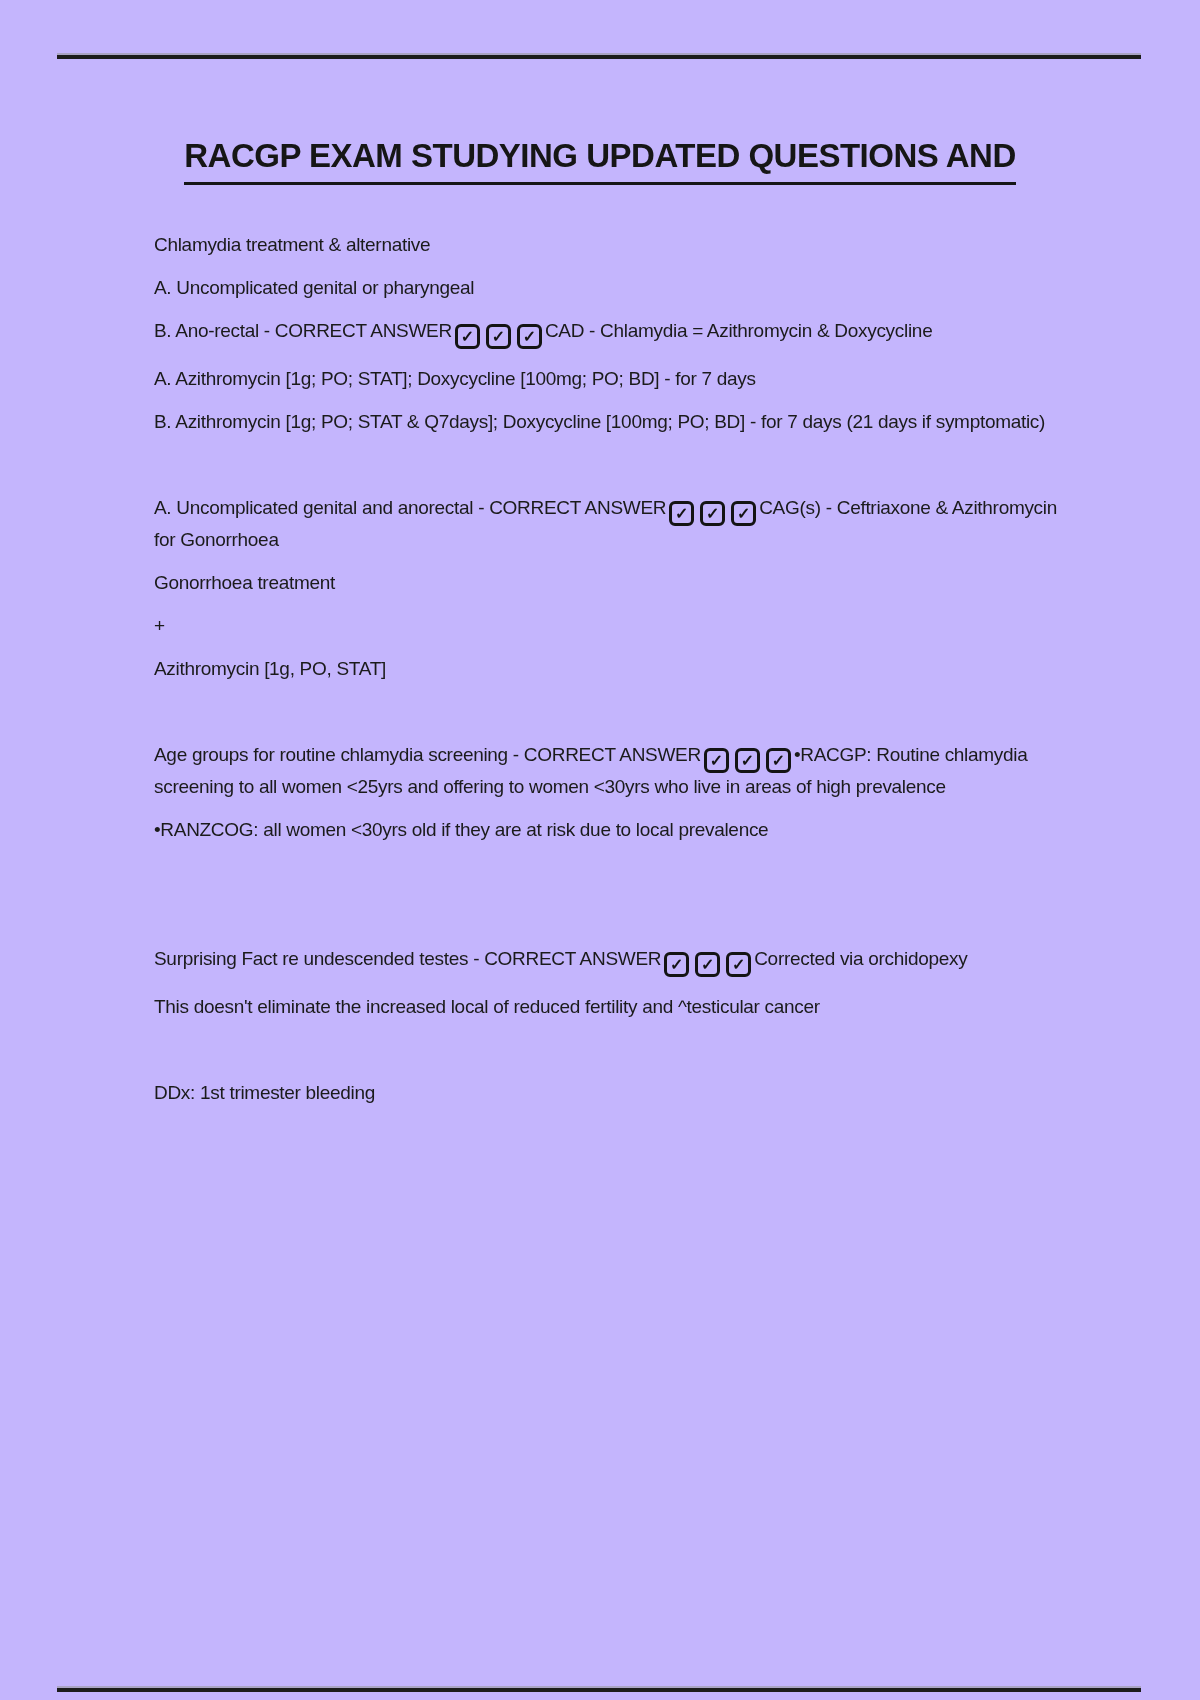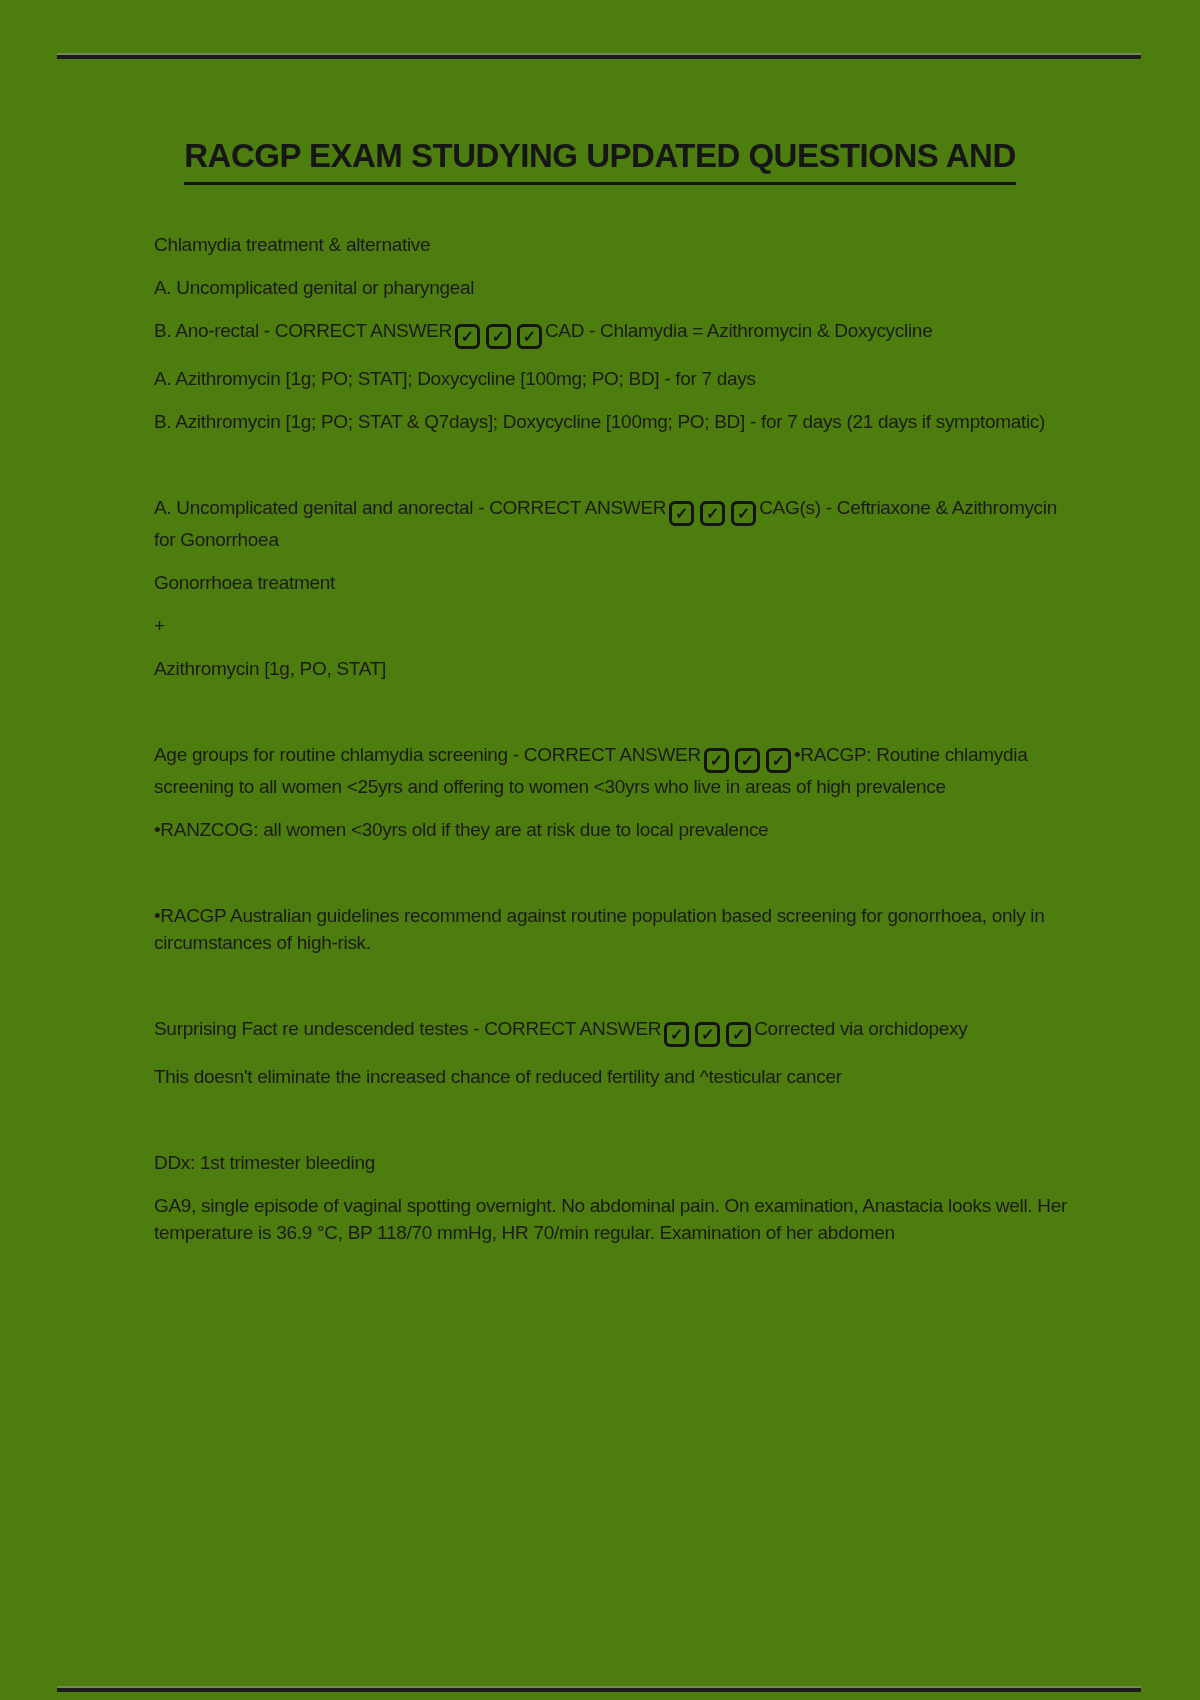--- a/index.html
+++ b/index.html
@@ -1,20 +1,20 @@
 <!DOCTYPE html>
 <html><head>
 <meta charset="utf-8">
 <style>
   html, body { margin:0; padding:0; background:#ffffff; }
   .page {
     position: relative;
     width: 1200px;
     height: 1700px;
-    background: #4d7c0f;
+    background: #c4b5fd;
     font-family: "Liberation Sans", sans-serif;
     color: #1b1b1b;
     overflow: hidden;
   }
   .rule {
     position: absolute;
     left: 57px;
     width: 1084px;
     height: 4px;
     background: #1c1c1c;
@@ -89,24 +89,22 @@
       <p><span>B. Azithromycin [1g; PO; STAT &amp; Q7days]; Doxycycline [100mg; PO; BD] - for 7 days (21 days if symptomatic)</span></p>
       <p class="blank">&nbsp;</p>
       <p><span>A. Uncomplicated genital and anorectal - CORRECT ANSWER</span><span class="checkbox">✓</span><span class="checkbox">✓</span><span class="checkbox">✓</span><span>CAG(s) - Ceftriaxone &amp; Azithromycin for Gonorrhoea</span></p>
       <p><span>Gonorrhoea treatment</span></p>
       <p><span>+</span></p>
       <p><span>Azithromycin [1g, PO, STAT]</span></p>
       <p class="blank">&nbsp;</p>
       <p><span>Age groups for routine chlamydia screening - CORRECT ANSWER</span><span class="checkbox">✓</span><span class="checkbox">✓</span><span class="checkbox">✓</span><span>•RACGP: Routine chlamydia screening to all women &lt;25yrs and offering to women &lt;30yrs who live in areas of high prevalence</span></p>
       <p><span>•RANZCOG: all women &lt;30yrs old if they are at risk due to local prevalence</span></p>
       <p class="blank">&nbsp;</p>
-      <p><span>•RACGP Australian guidelines recommend against routine population based screening for gonorrhoea, only in circumstances of high-risk.</span></p>
       <p class="blank">&nbsp;</p>
       <p><span>Surprising Fact re undescended testes - CORRECT ANSWER</span><span class="checkbox">✓</span><span class="checkbox">✓</span><span class="checkbox">✓</span><span>Corrected via orchidopexy</span></p>
-      <p><span>This doesn't eliminate the increased chance of reduced fertility and ^testicular cancer</span></p>
+      <p><span>This doesn't eliminate the increased local of reduced fertility and ^testicular cancer</span></p>
       <p class="blank">&nbsp;</p>
       <p><span>DDx: 1st trimester bleeding</span></p>
-      <p><span>GA9, single episode of vaginal spotting overnight. No abdominal pain. On examination, Anastacia looks well. Her temperature is 36.9 °C, BP 118/70 mmHg, HR 70/min regular. Examination of her abdomen</span></p>
     </div>
 
   <div class="rule rule-bottom"></div>
 
 </div>
 
 </body></html>

